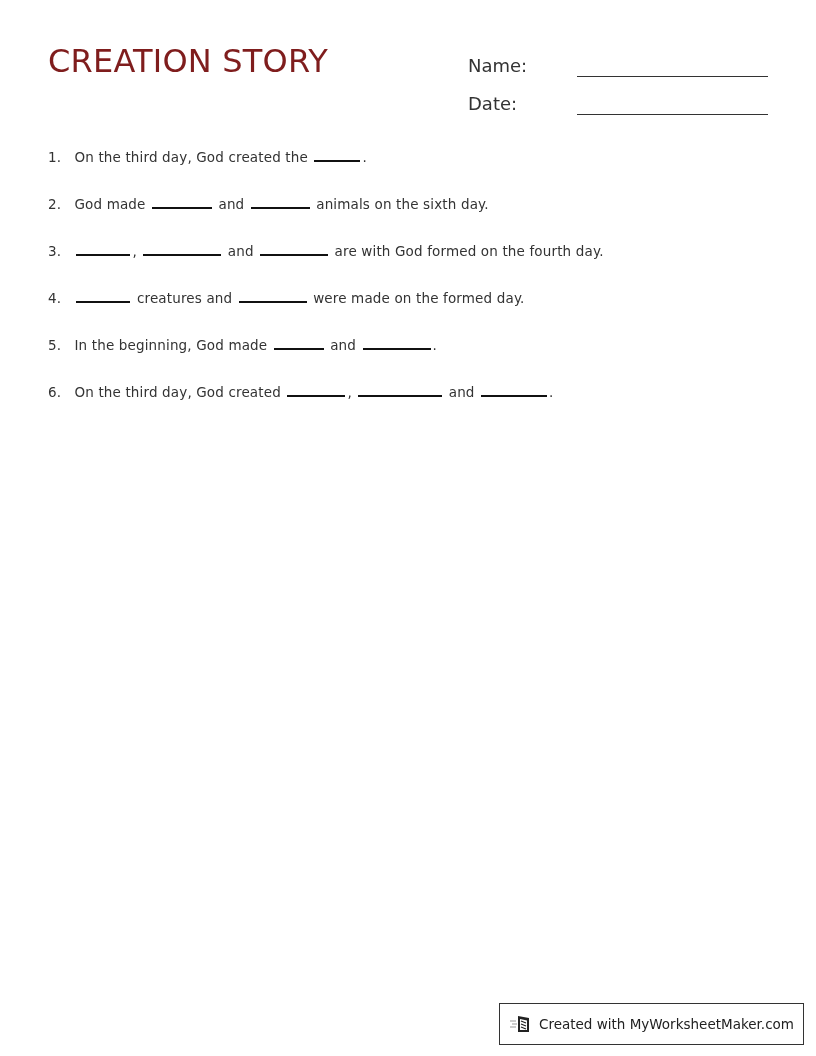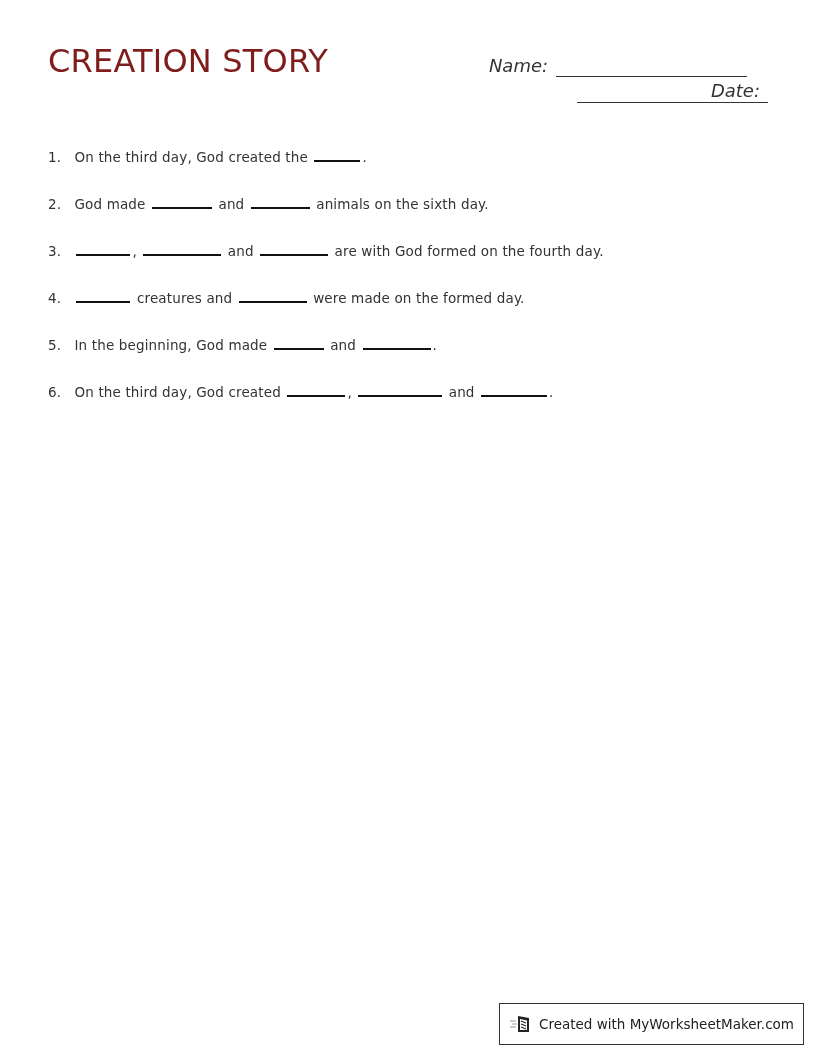--- a/index.html
+++ b/index.html
@@ -9,21 +9,21 @@
     }
     .title {
       position: absolute; left: 48px; top: 42px;
       font-size: 32px; font-weight: normal; letter-spacing: 0.2px; color: #7f1d1d;
       margin: 0; line-height: 38px;
       font-family: "DejaVu Sans", sans-serif;
       text-align: right;
     }
     .field-row {
       position: absolute; right: 48px; width: 300px; height: 26px;
-      display: flex; align-items: flex-end; justify-content: center; font-style: italic;
+      display: flex; align-items: flex-end; justify-content: space-between;
     }
     .field-row .label {
       font-size: 18px; color: #333; margin-right: 8px; line-height: 22px;
       font-family: "DejaVu Sans", sans-serif;
     }
     .field-row .line {
       width: 191px; border-bottom: 1.5px solid #333; height: 0; margin-bottom: 0;
     }
     .q {
       position: absolute; left: 48px; font-size: 13.5px; color: #333;
@@ -46,21 +46,21 @@
   </style>
 </head>
 <body>
 
 <h1 class="title">CREATION STORY</h1>
 
 <div class="field-row" style="top:51px;">
   <span class="label">Name:</span>
   <span class="line"></span>
 </div>
-<div class="field-row" style="top:78px;flex-direction:column;">
+<div class="field-row" style="top:89px;">
   <span class="label">Date:</span>
   <span class="line"></span>
 </div>
 
 <div class="q" style="top:148px;">
   <span class="num">1.</span>
   <span>On the third day, God created the</span>
   <span class="blank" style="width:46px;"></span><span>.</span>
 </div>
 

